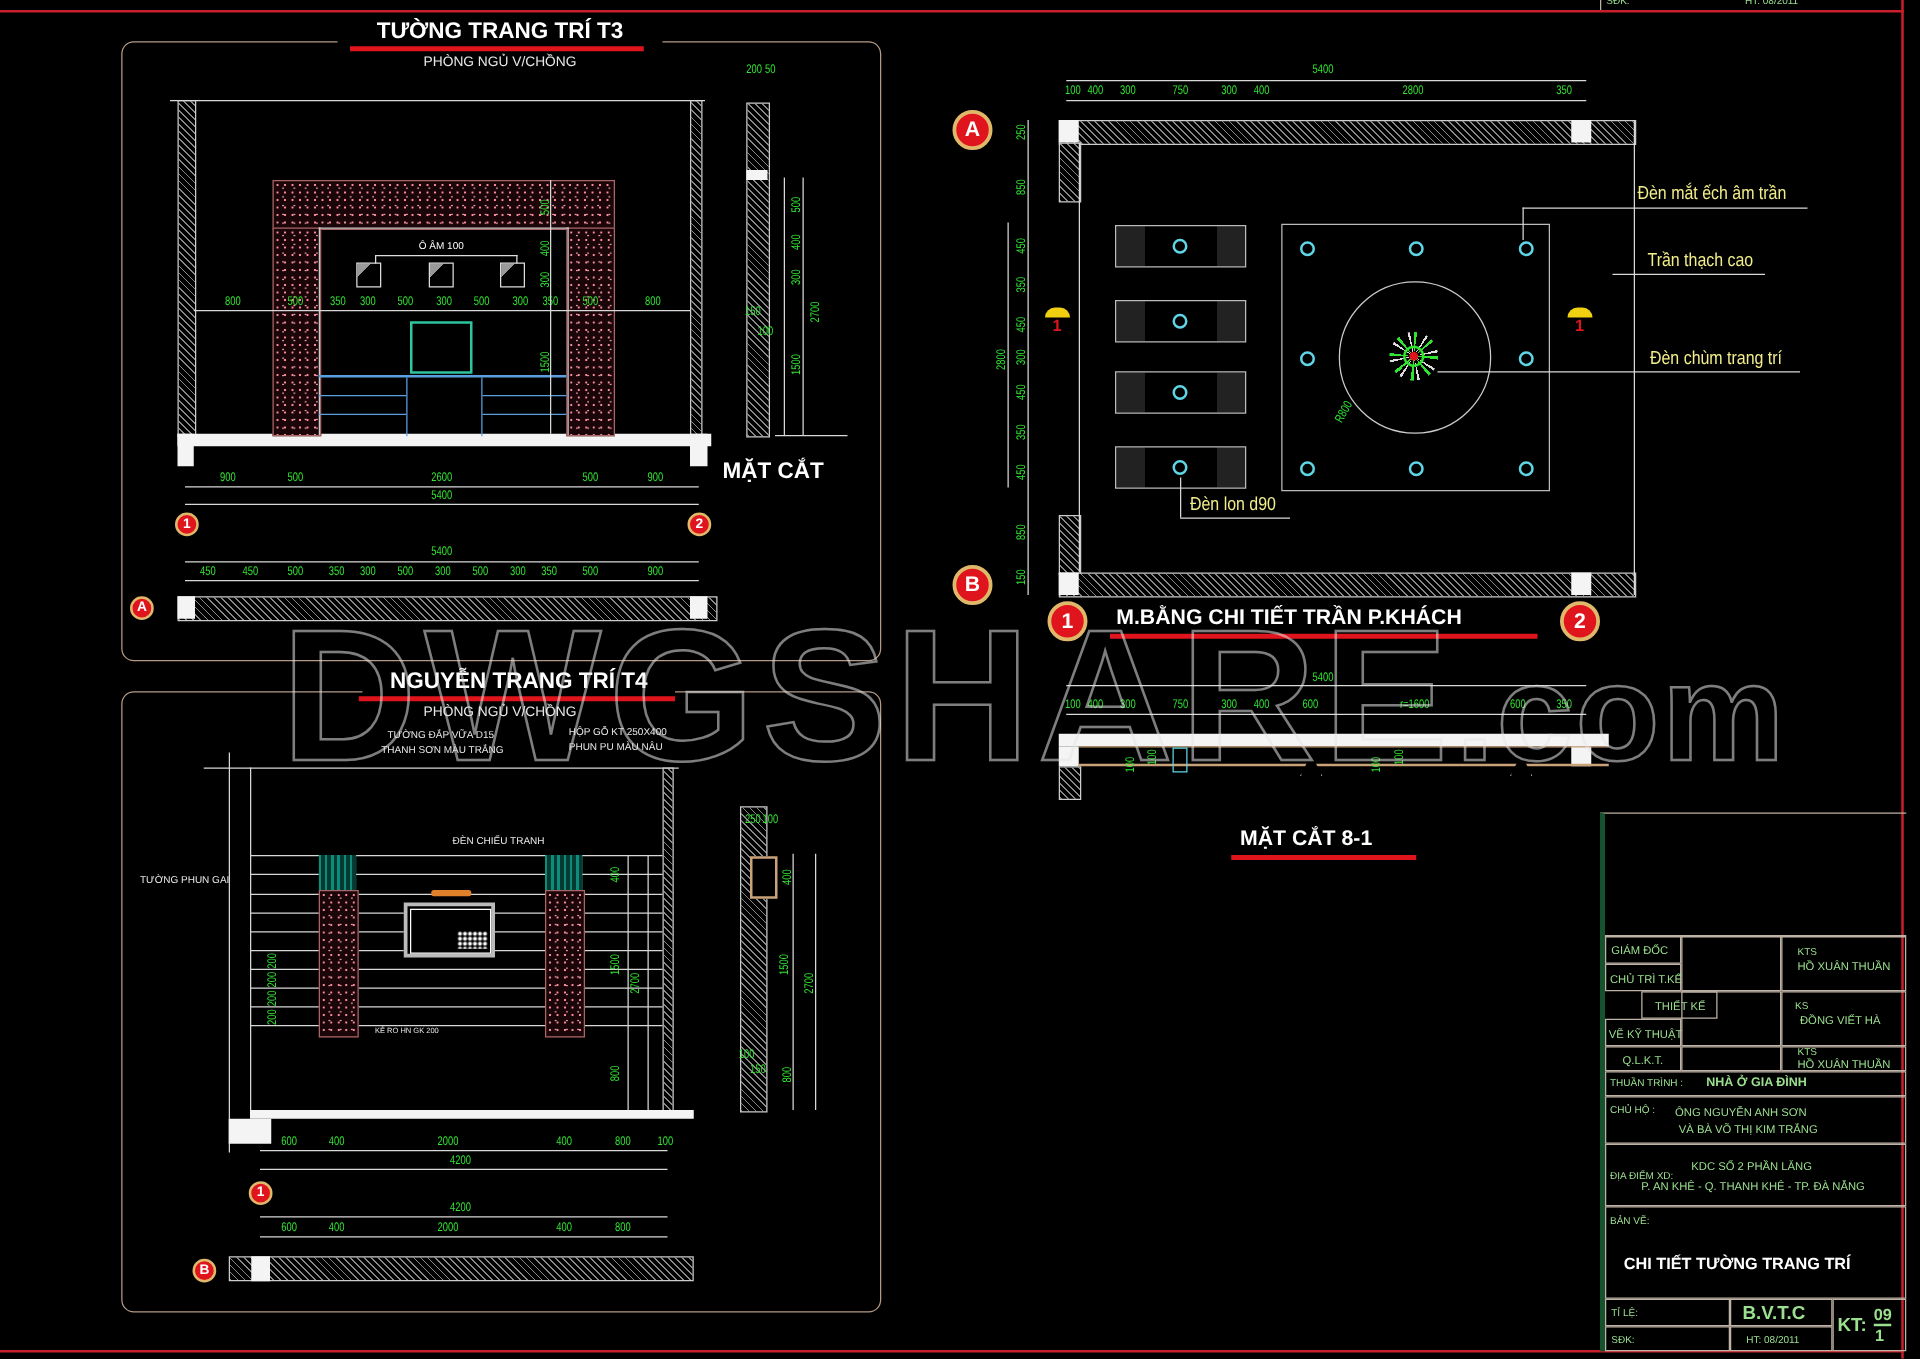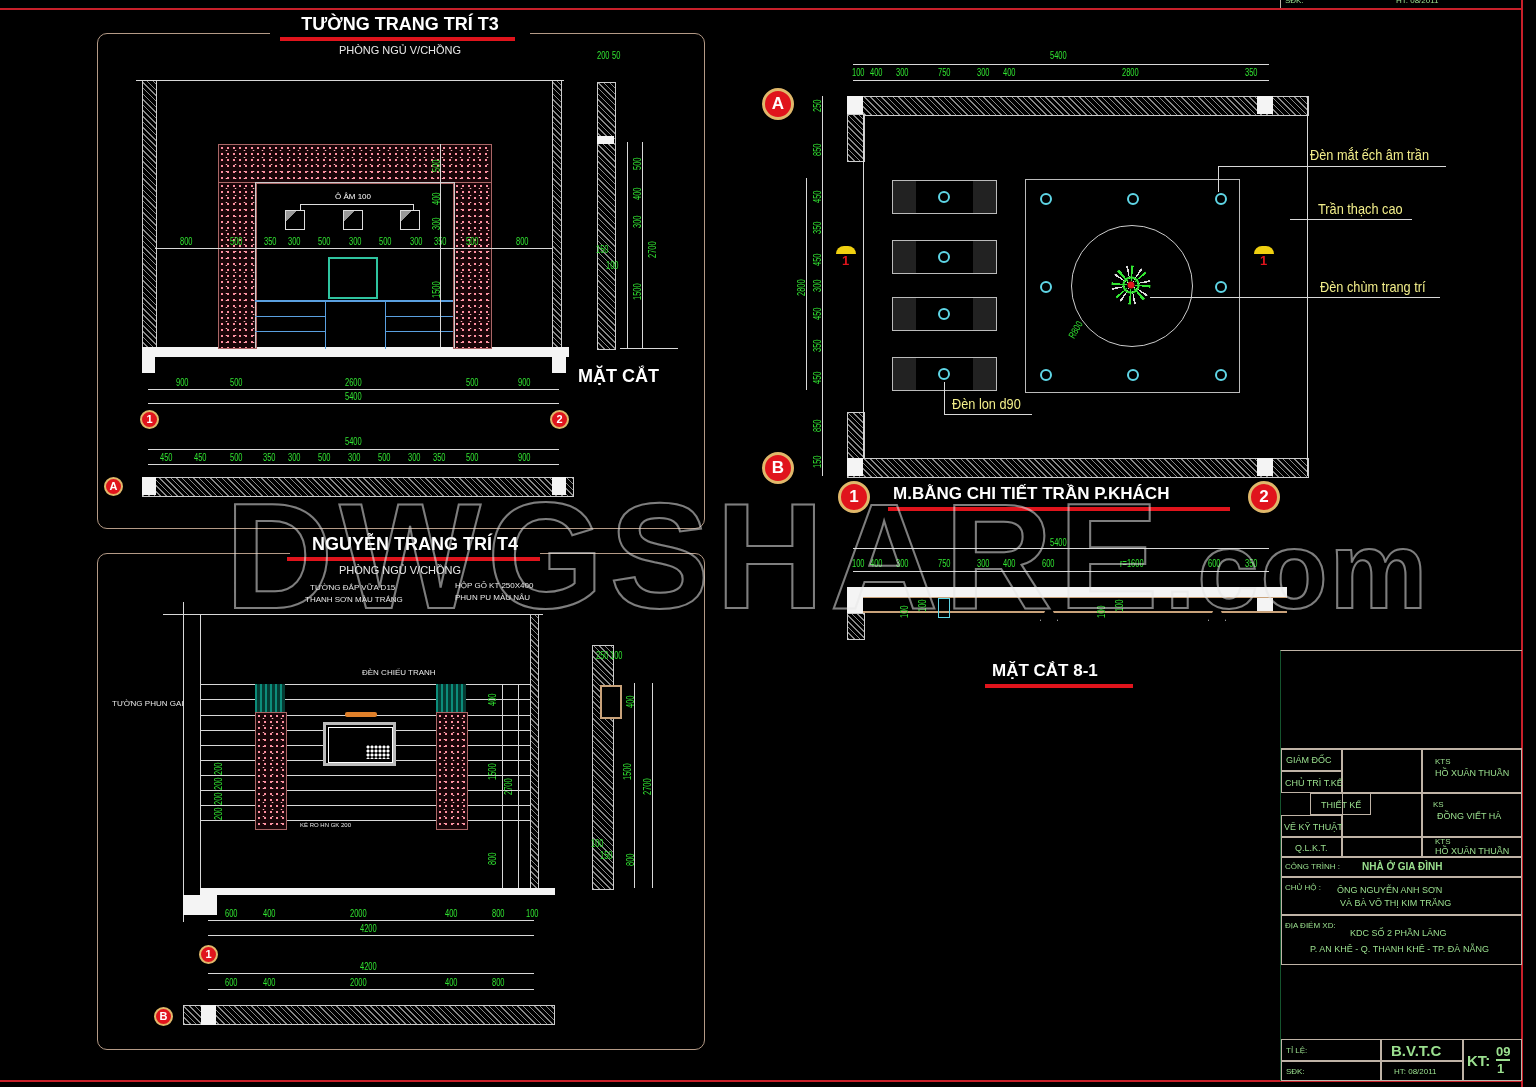--- a/index.html
+++ b/index.html
@@ -352,21 +352,21 @@
 <div class="abs" style="left:938px;top:598px;width:10px;height:18px;border:1.5px solid #5fd6e6;"></div>
 <div class="abs" style="left:1040px;top:607px;width:16px;height:14px;border-left:1px solid #ccc;border-right:1px solid #ccc;clip-path:polygon(40% 0,60% 0,100% 100%,0 100%);background:#000;"></div>
 <div class="abs" style="left:1208px;top:607px;width:16px;height:14px;border-left:1px solid #ccc;border-right:1px solid #ccc;clip-path:polygon(40% 0,60% 0,100% 100%,0 100%);background:#000;"></div>
 <span class="dimv" style="left:899px;top:618px;">100</span>
 <span class="dimv" style="left:917px;top:612px;">100</span>
 <span class="dimv" style="left:1096px;top:618px;">100</span>
 <span class="dimv" style="left:1114px;top:612px;">100</span>
 <div class="title" style="left:992px;top:661px;font-size:17px;">MẶT CẮT  8-1</div>
 <div class="underline" style="left:985px;top:684px;width:148px;"></div>
 
-<div class="abs" style="left:1280px;top:650px;width:241px;height:430px;border-left:1px solid #14532d;border-top:1px solid #bfb3a6;">
+<div class="abs" style="left:1280px;top:650px;width:241px;height:430px;border-left:4px solid #14532d;border-top:1px solid #bfb3a6;">
   <div class="abs" style="left:0;top:0;width:241px;height:97px;"></div>
 
   <div class="tb-cell" style="left:0;top:97px;width:240px;height:1px;"></div>
   <div class="tb-cell" style="left:0;top:97px;width:61px;height:23px;">
       <span class="tb-txt" style="left:4px;top:6px;">GIÁM ĐỐC</span>
     </div>
   <div class="tb-cell" style="left:0;top:120px;width:61px;height:22px;">
       <span class="tb-txt" style="left:3px;top:6px;">CHỦ TRÌ T.KẾ</span>
     </div>
   <div class="tb-cell" style="left:0;top:142px;width:61px;height:22px;margin-left:29px;">
@@ -388,32 +388,36 @@
   <div class="tb-cell" style="left:141px;top:142px;width:100px;height:44px;">
     <span class="tb-txt" style="left:10px;top:6px;font-size:8px;">KS</span>
     <span class="tb-txt" style="left:14px;top:17px;">ĐỒNG VIẾT HÀ</span>
   </div>
   <div class="tb-cell" style="left:141px;top:186px;width:100px;height:20px;">
     <span class="tb-txt" style="left:12px;top:-1px;font-size:8px;">KTS</span>
     <span class="tb-txt" style="left:12px;top:8px;">HỒ XUÂN THUẦN</span>
   </div>
 
   <div class="tb-cell" style="left:0;top:206px;width:241px;height:20px;">
-    <span class="tb-txt" style="left:3px;top:4px;font-size:8px;">CÔNG TRÌNH :</span>
+    <span class="tb-txt" style="left:3px;top:4px;font-size:8px;">THUẦN TRÌNH :</span>
     <span class="tb-txt" style="left:80px;top:3px;font-weight:bold;font-size:10px;">NHÀ Ở GIA ĐÌNH</span>
   </div>
   <div class="tb-cell" style="left:0;top:226px;width:241px;height:38px;">
     <span class="tb-txt" style="left:3px;top:5px;font-size:8px;">CHỦ HỘ :</span>
     <span class="tb-txt" style="left:55px;top:7px;">ÔNG NGUYỄN ANH SƠN</span>
     <span class="tb-txt" style="left:58px;top:20px;">VÀ BÀ VÕ THỊ KIM TRẮNG</span>
   </div>
   <div class="tb-cell" style="left:0;top:264px;width:241px;height:50px;">
-    <span class="tb-txt" style="left:3px;top:5px;font-size:8px;">ĐỊA ĐIỂM XD:</span>
+    <span class="tb-txt" style="left:3px;top:20px;font-size:8px;">ĐỊA ĐIỂM XD:</span>
     <span class="tb-txt" style="left:68px;top:12px;">KDC SỐ 2 PHẦN LĂNG</span>
     <span class="tb-txt" style="left:28px;top:28px;">P. AN KHÊ - Q. THANH KHÊ - TP. ĐÀ NẴNG</span>
+  </div>
+  <div class="tb-cell" style="left:0;top:314px;width:241px;height:74px;">
+    <span class="tb-txt" style="left:3px;top:6px;font-size:8px;">BẢN VẼ:</span>
+    <span class="abs" style="left:14px;top:37px;color:#fff;font-weight:bold;font-size:13px;white-space:nowrap;">CHI TIẾT TƯỜNG TRANG TRÍ</span>
   </div>
   <div class="tb-cell" style="left:0;top:388px;width:100px;height:22px;">
       <span class="tb-txt" style="left:4px;top:6px;font-size:8px;">TỈ LỆ:</span>
     </div>
   <div class="tb-cell" style="left:0;top:410px;width:100px;height:20px;">
       <span class="tb-txt" style="left:4px;top:5px;font-size:8px;">SĐK:</span>
     </div>
   <div class="tb-cell" style="left:100px;top:388px;width:82px;height:22px;">
       <span class="abs" style="left:9px;top:2px;color:#9be08f;font-weight:bold;font-size:15px;">B.V.T.C</span>
     </div>

